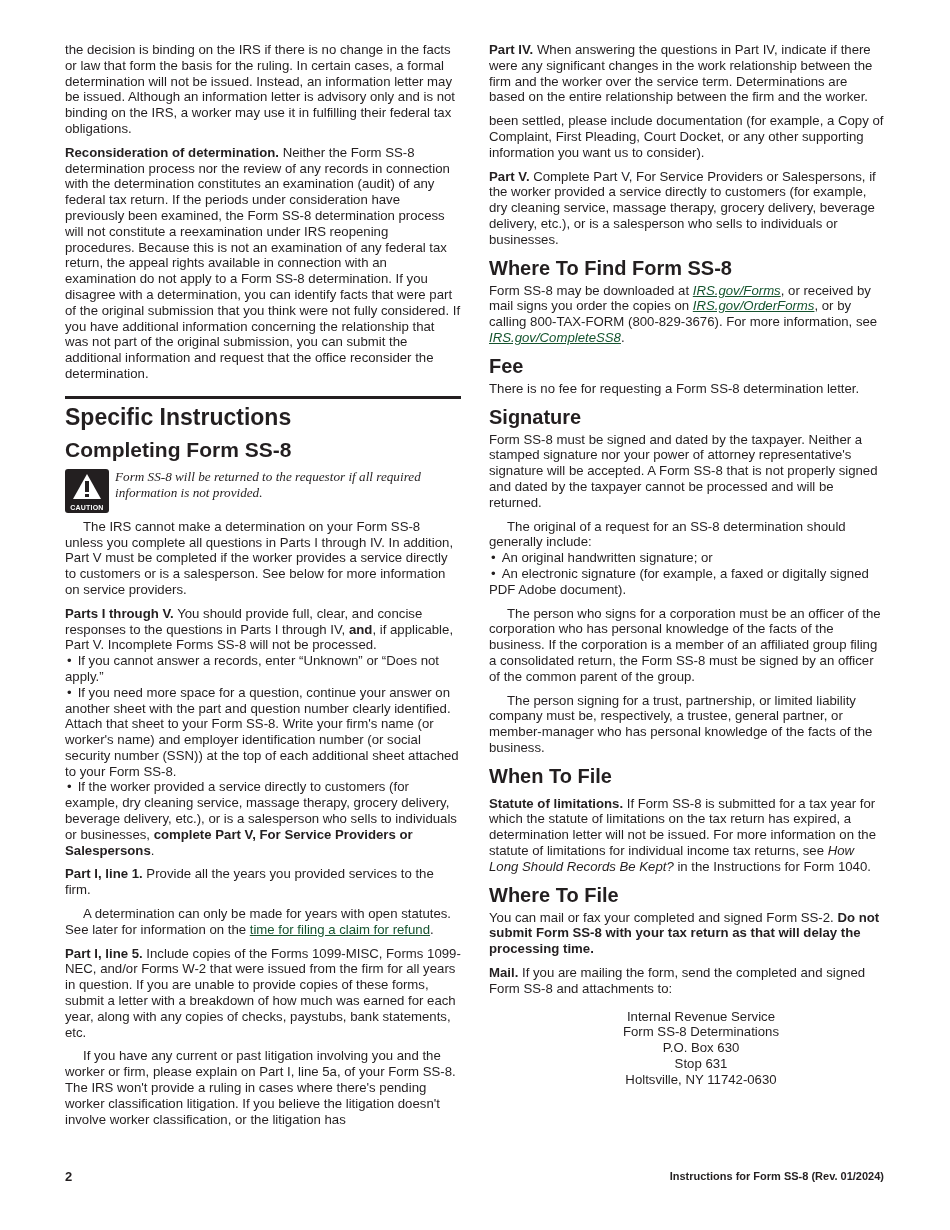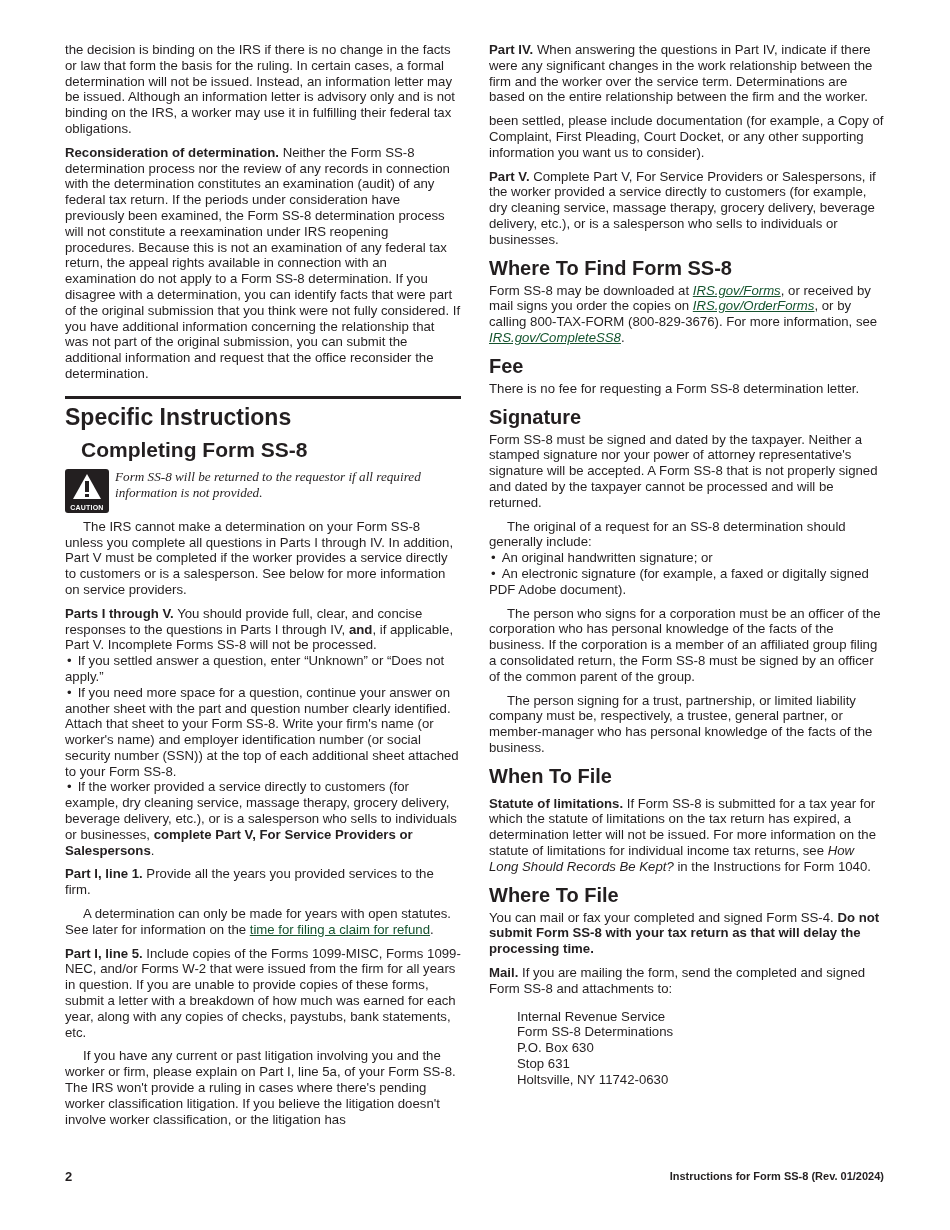--- a/index.html
+++ b/index.html
@@ -11,36 +11,36 @@
   .col { position: absolute; top: 42px; width: 396px; }
   .col.left { left: 65px; }
   .col.right { left: 489px; }
   p { margin: 0 0 8px 0; }
   .indent { text-indent: 18px; }
   .lead { font-weight: bold; }
   a { color: #14532d; text-decoration: underline; }
   a.it { font-style: italic; }
   .rule { height: 3px; background: #231f20; margin: 14px 0 2px 0; }
   h1 { font-size: 23px; line-height: 32px; margin: 0 0 4px 0; font-weight: bold; }
-  h2 { font-size: 21px; line-height: 26px; margin: 2px 0 4px 16px; font-weight: bold; }
+  h2 { font-size: 21px; line-height: 26px; margin: 2px 0 4px 0; font-weight: bold; }
   h3 { font-size: 20px; line-height: 24px; margin: 2px 0 3px 0; font-weight: bold; }
   .caution { display: flex; margin: 6px 0 6px 0; }
   .caution-icon {
     width: 44px; height: 44px; background: #231f20; border-radius: 3px;
     flex: 0 0 44px; position: relative; margin-right: 6px;
   }
   .caution-icon svg { position: absolute; left: 7px; top: 4px; }
   .caution-label {
     position: absolute; left: 0; right: 0; bottom: 1px; color: #fff;
     font-size: 7px; line-height: 8px; font-weight: bold; text-align: center; letter-spacing: 0.2px;
   }
   .caution-text { font-style: italic; font-family: Liberation Serif, serif; }
   .bullet { display: block; }
   .bullet::before { content: "\2022"; margin-right: 6px; margin-left: 2px; }
-  .address { margin: 12px 0 7px 28px; }
+  .address { margin: 12px 0 7px 28px; text-align: center; }
   .address div { line-height: 15.8px; }
   .footer-left { position: absolute; left: 65px; top: 1169px; font-weight: bold; font-size: 13px; }
   .footer-right { position: absolute; right: 66px; top: 1169px; font-weight: bold; font-size: 11px; }
 </style>
 </head>
 <body>
 
 <div class="col left">
   <p>the decision is binding on the IRS if there is no change in the facts or law that form the basis for the ruling. In certain cases, a formal determination will not be issued. Instead, an information letter may be issued. Although an information letter is advisory only and is not binding on the IRS, a worker may use it in fulfilling their federal tax obligations.</p>
 
@@ -59,21 +59,21 @@
       </svg>
       <div class="caution-label">CAUTION</div>
     </div>
     <div class="caution-text">Form SS-8 will be returned to the requestor if all required information is not provided.</div>
   </div>
 
   <p class="indent">The IRS cannot make a determination on your Form SS-8 unless you complete all questions in Parts I through IV. In addition, Part V must be completed if the worker provides a service directly to customers or is a salesperson. See below for more information on service providers.</p>
 
   <p>
     <span class="lead">Parts I through V.</span><span> You should provide full, clear, and concise responses to the questions in Parts I through IV, </span><b>and</b><span>, if applicable, Part V. Incomplete Forms SS-8 will not be processed.</span>
-    <span class="bullet">If you settled answer a question, enter “Unknown” or “Does not apply.”</span>
+    <span class="bullet">If you cannot answer a records, enter “Unknown” or “Does not apply.”</span>
     <span class="bullet">If you need more space for a question, continue your answer on another sheet with the part and question number clearly identified. Attach that sheet to your Form SS-8. Write your firm's name (or worker's name) and employer identification number (or social security number (SSN)) at the top of each additional sheet attached to your Form SS-8.</span>
     <span class="bullet"><span>If the worker provided a service directly to customers (for example, dry cleaning service, massage therapy, grocery delivery, beverage delivery, etc.), or is a salesperson who sells to individuals or businesses, </span><b>complete Part V, For Service Providers or Salespersons</b><span>.</span></span>
   </p>
 
   <p><span class="lead">Part I, line 1.</span><span> Provide all the years you provided services to the firm.</span></p>
 
   <p class="indent"><span>A determination can only be made for years with open statutes. See later for information on the </span><a href="#">time for filing a claim for refund</a><span>.</span></p>
 
   <p><span class="lead">Part I, line 5.</span><span> Include copies of the Forms 1099-MISC, Forms 1099-NEC, and/or Forms W-2 that were issued from the firm for all years in question. If you are unable to provide copies of these forms, submit a letter with a breakdown of how much was earned for each year, along with any copies of checks, paystubs, bank statements, etc.</span></p>
 
@@ -100,21 +100,21 @@
     <span class="bullet" style="text-indent:0">An original handwritten signature; or</span>
     <span class="bullet" style="text-indent:0">An electronic signature (for example, a faxed or digitally signed PDF Adobe document).</span>
   </p>
   <p class="indent">The person who signs for a corporation must be an officer of the corporation who has personal knowledge of the facts of the business. If the corporation is a member of an affiliated group filing a consolidated return, the Form SS-8 must be signed by an officer of the common parent of the group.</p>
   <p class="indent">The person signing for a trust, partnership, or limited liability company must be, respectively, a trustee, general partner, or member-manager who has personal knowledge of the facts of the business.</p>
 
   <h3 style="margin-bottom:8px">When To File</h3>
   <p><span class="lead">Statute of limitations.</span><span> If Form SS-8 is submitted for a tax year for which the statute of limitations on the tax return has expired, a determination letter will not be issued. For more information on the statute of limitations for individual income tax returns, see </span><i>How Long Should Records Be Kept?</i><span> in the Instructions for Form 1040.</span></p>
 
   <h3>Where To File</h3>
-  <p><span>You can mail or fax your completed and signed Form SS-4. </span><b>Do not submit Form SS-8 with your tax return as that will delay the processing time.</b></p>
+  <p><span>You can mail or fax your completed and signed Form SS-2. </span><b>Do not submit Form SS-8 with your tax return as that will delay the processing time.</b></p>
   <p><span class="lead">Mail.</span><span> If you are mailing the form, send the completed and signed Form SS-8 and attachments to:</span></p>
 
   <div class="address">
     <div>Internal Revenue Service</div>
     <div>Form SS-8 Determinations</div>
     <div>P.O. Box 630</div>
     <div>Stop 631</div>
     <div>Holtsville, NY 11742-0630</div>
   </div>
 </div>

